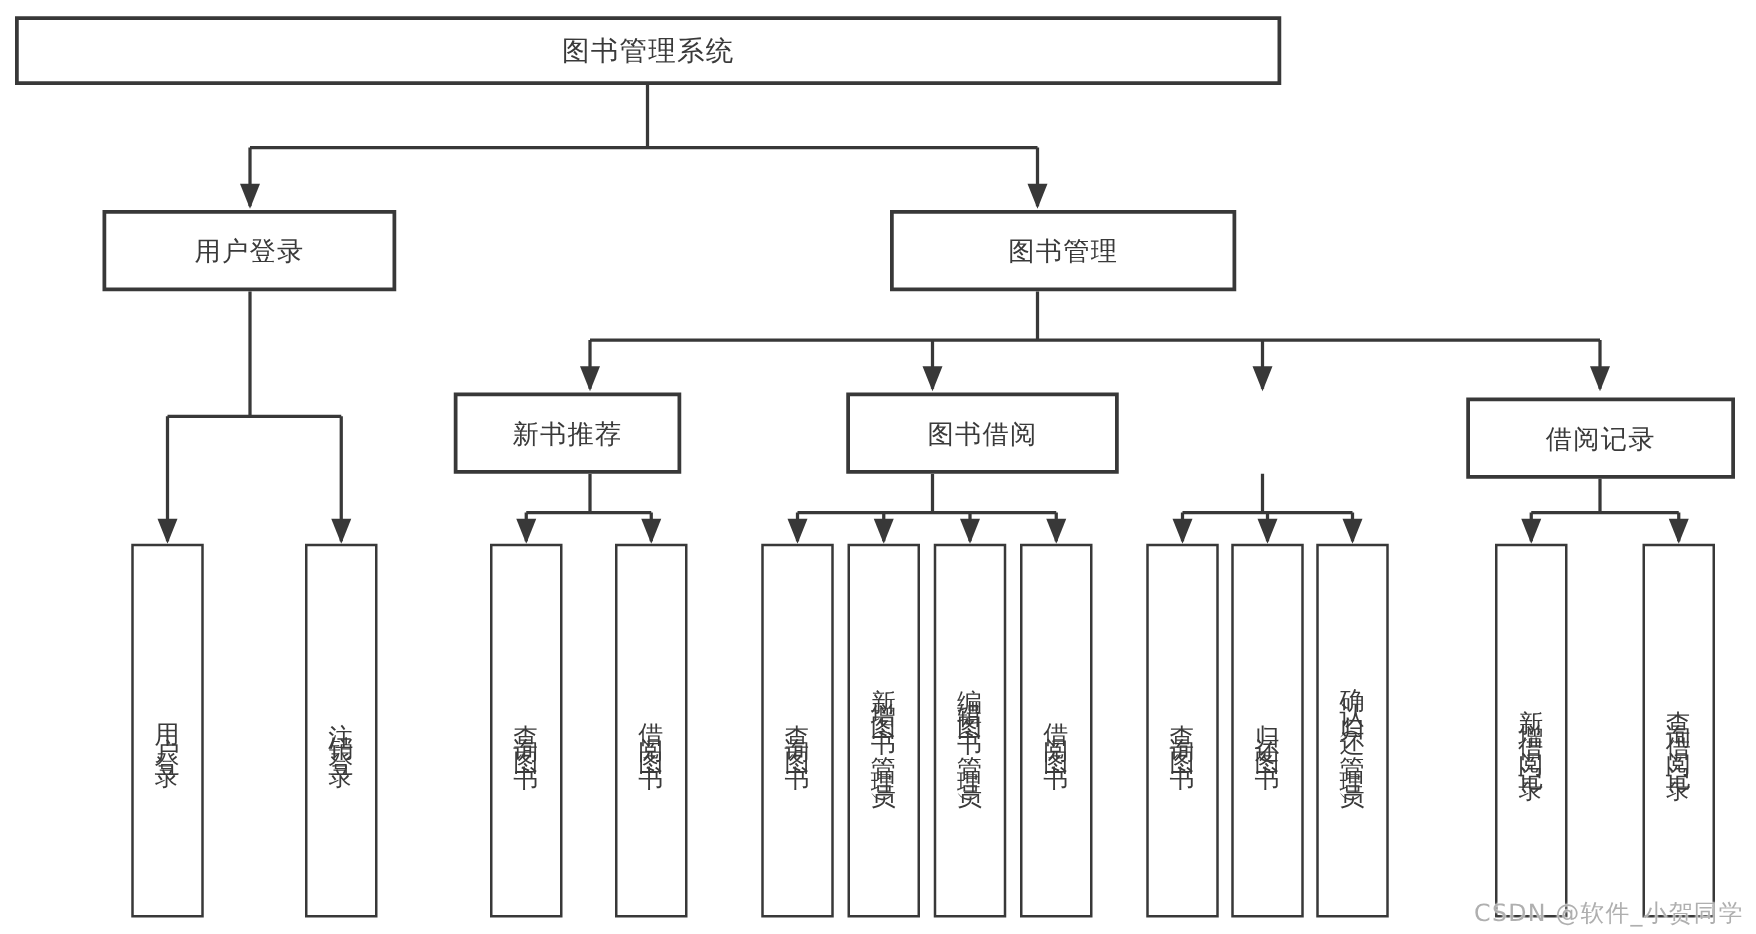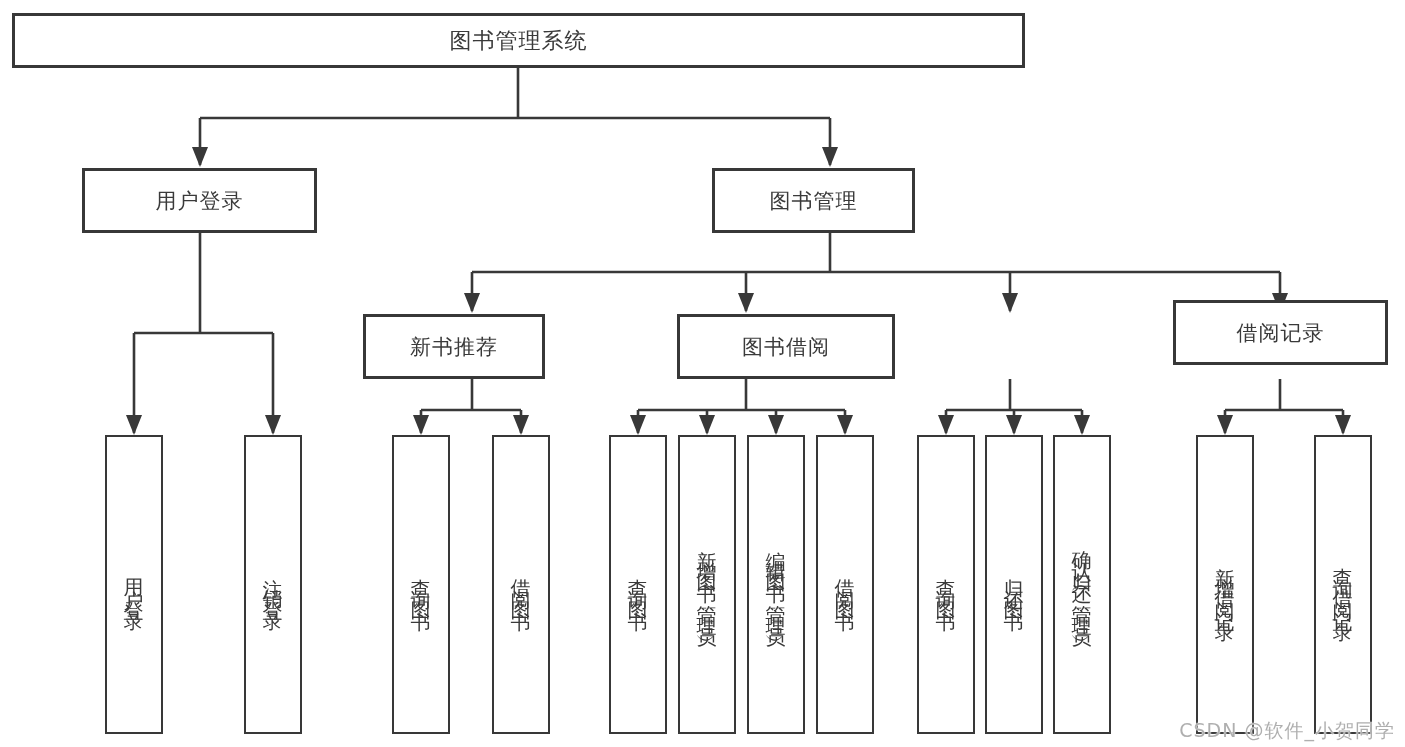--- a/index.html
+++ b/index.html
@@ -84,25 +84,25 @@
       <polygon points="1006,415 1022,415 1014,435"></polygon>
       <polygon points="1074,415 1090,415 1082,435"></polygon>
       <polygon points="1217,415 1233,415 1225,435"></polygon>
       <polygon points="1335,415 1351,415 1343,435"></polygon>
     </g>
   </svg>
 
   <div class="box root" style="left:12px; top:13px; width:1013px; height:55px;">图书管理系统</div>
 
   <div class="box lvl" style="left:82px; top:168px; width:235px; height:65px;">用户登录</div>
-  <div class="box lvl" style="left:712px; top:168px; width:203px; height:65px;">图书管理</div>
+  <div class="box lvl" style="left:712px; top:168px; width:277px; height:65px;">图书管理</div>
 
   <div class="box lvl" style="left:363px; top:314px; width:182px; height:65px;">新书推荐</div>
   <div class="box lvl" style="left:637px; top:314px; width:218px; height:65px;margin-left:40px;">图书借阅</div>
-  <div class="box lvl" style="left:1173px; top:300px; width:215px; height:65px;">借阅记录</div>
+  <div class="box lvl" style="left:1173px; top:318px; width:215px; height:65px;">借阅记录</div>
 
   <div class="box leaf" style="left:105px; top:435px; width:58px; height:299px;">
     <span>用户登录</span>
   </div>
   <div class="box leaf" style="left:244px; top:435px; width:58px; height:299px;">
     <span>注销登录</span>
   </div>
 
   <div class="box leaf" style="left:392px; top:435px; width:58px; height:299px;">
     <span>查询图书</span>

